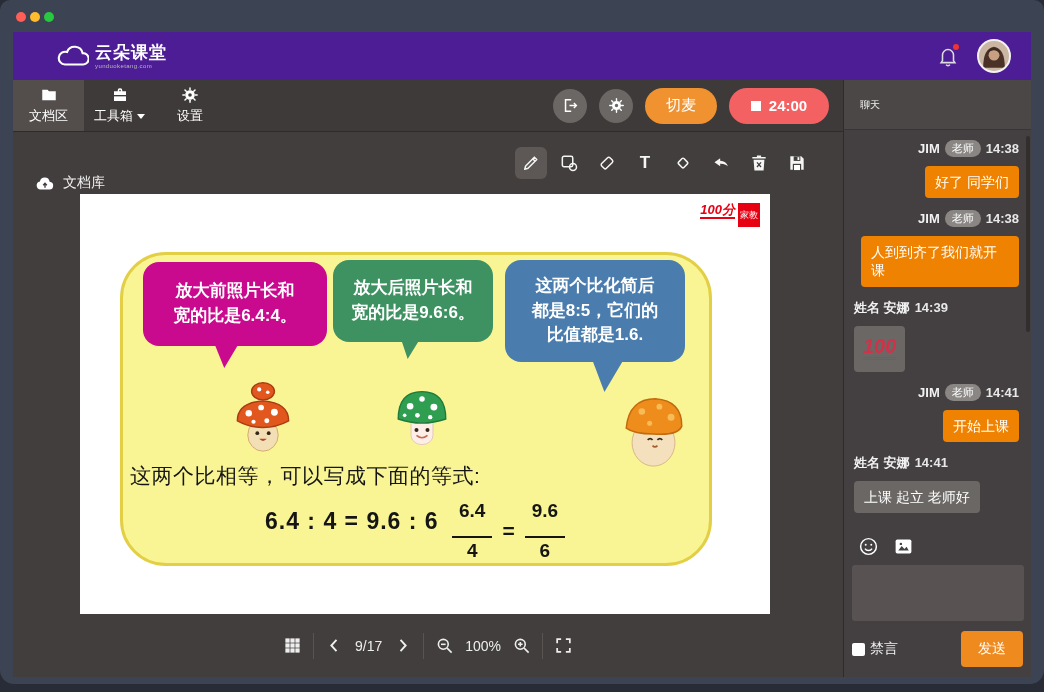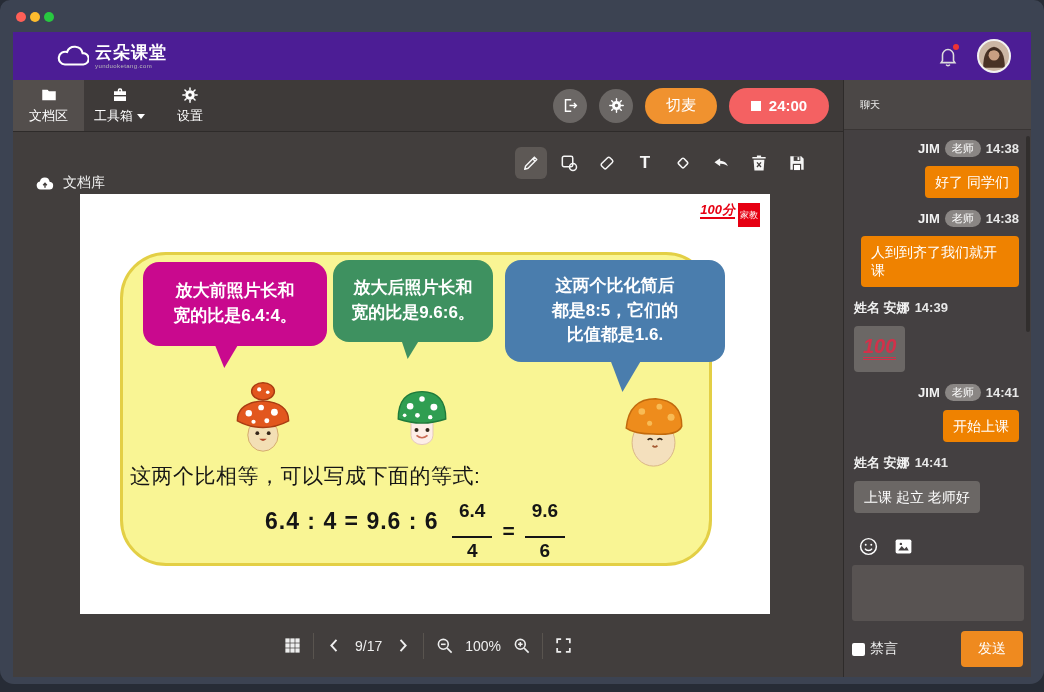--- a/index.html
+++ b/index.html
@@ -70,21 +70,21 @@
   .brand-score { color:#e60012; font-size:13px; font-weight:800; font-style:italic; border-bottom:2px solid #e60012; line-height:1.05; }
   .brand-tag { width:22px; height:24px; background:#e60012; color:#fff; font-size:9px; line-height:1.2; display:grid; place-items:center; text-align:center; padding:1px; }
   .yellow-box { position:absolute; left:40px; top:58px; width:592px; height:314px; background:#f9f594; border:3px solid #e3cf45; border-radius:46px; }
   .bubble { position:absolute; border-radius:16px; color:#fff; font-weight:bold; font-size:17px; line-height:1.45;
             display:flex; align-items:center; justify-content:center; text-align:center; white-space:pre-line; }
   .bubble .tail { position:absolute; bottom:-22px; width:0; height:0; }
   .bubble.pink { left:63px; top:68px; width:184px; height:84px; background:#c9098e; }
   .bubble.pink .tail { left:36%; border-left:20px solid transparent; border-right:6px solid transparent; border-top:26px solid #c9098e; transform:skewX(-20deg); }
   .bubble.green { left:253px; top:66px; width:160px; height:82px; background:#3e9160; }
   .bubble.green .tail { left:42%; bottom:-17px; border-left:9px solid transparent; border-right:9px solid transparent; border-top:19px solid #3e9160; transform:skewX(-8deg); }
-  .bubble.blue { left:425px; top:66px; width:220px; height:102px; background:#4a7dad; }
+  .bubble.blue { left:425px; top:66px; width:180px; height:102px; background:#4a7dad; }
   .bubble.blue .tail { left:44%; bottom:-30px; border-left:28px solid transparent; border-right:5px solid transparent; border-top:34px solid #4a7dad; transform:skewX(-24deg); }
   .mushroom { position:absolute; }
   .m1 { left:145px; top:185px; width:76px; height:76px; }
   .m2 { left:310px; top:188px; width:64px; height:74px; }
   .m3 { left:532px; top:198px; width:84px; height:78px; }
   .statement { position:absolute; left:50px; top:268px; font-size:21px; color:#151515; letter-spacing:.5px; }
   .equation-row { position:absolute; left:0; top:306px; width:100%; display:flex; align-items:center; }
   .eq-ratio { position:absolute; left:185px; top:8px; font-size:23px; font-weight:600; color:#151515; letter-spacing:1px; }
   .fractions { position:absolute; left:372px; top:0; display:flex; align-items:center; gap:10px; color:#151515; }
   .frac { display:inline-flex; flex-direction:column; align-items:center; font-size:19px; font-weight:600; }

